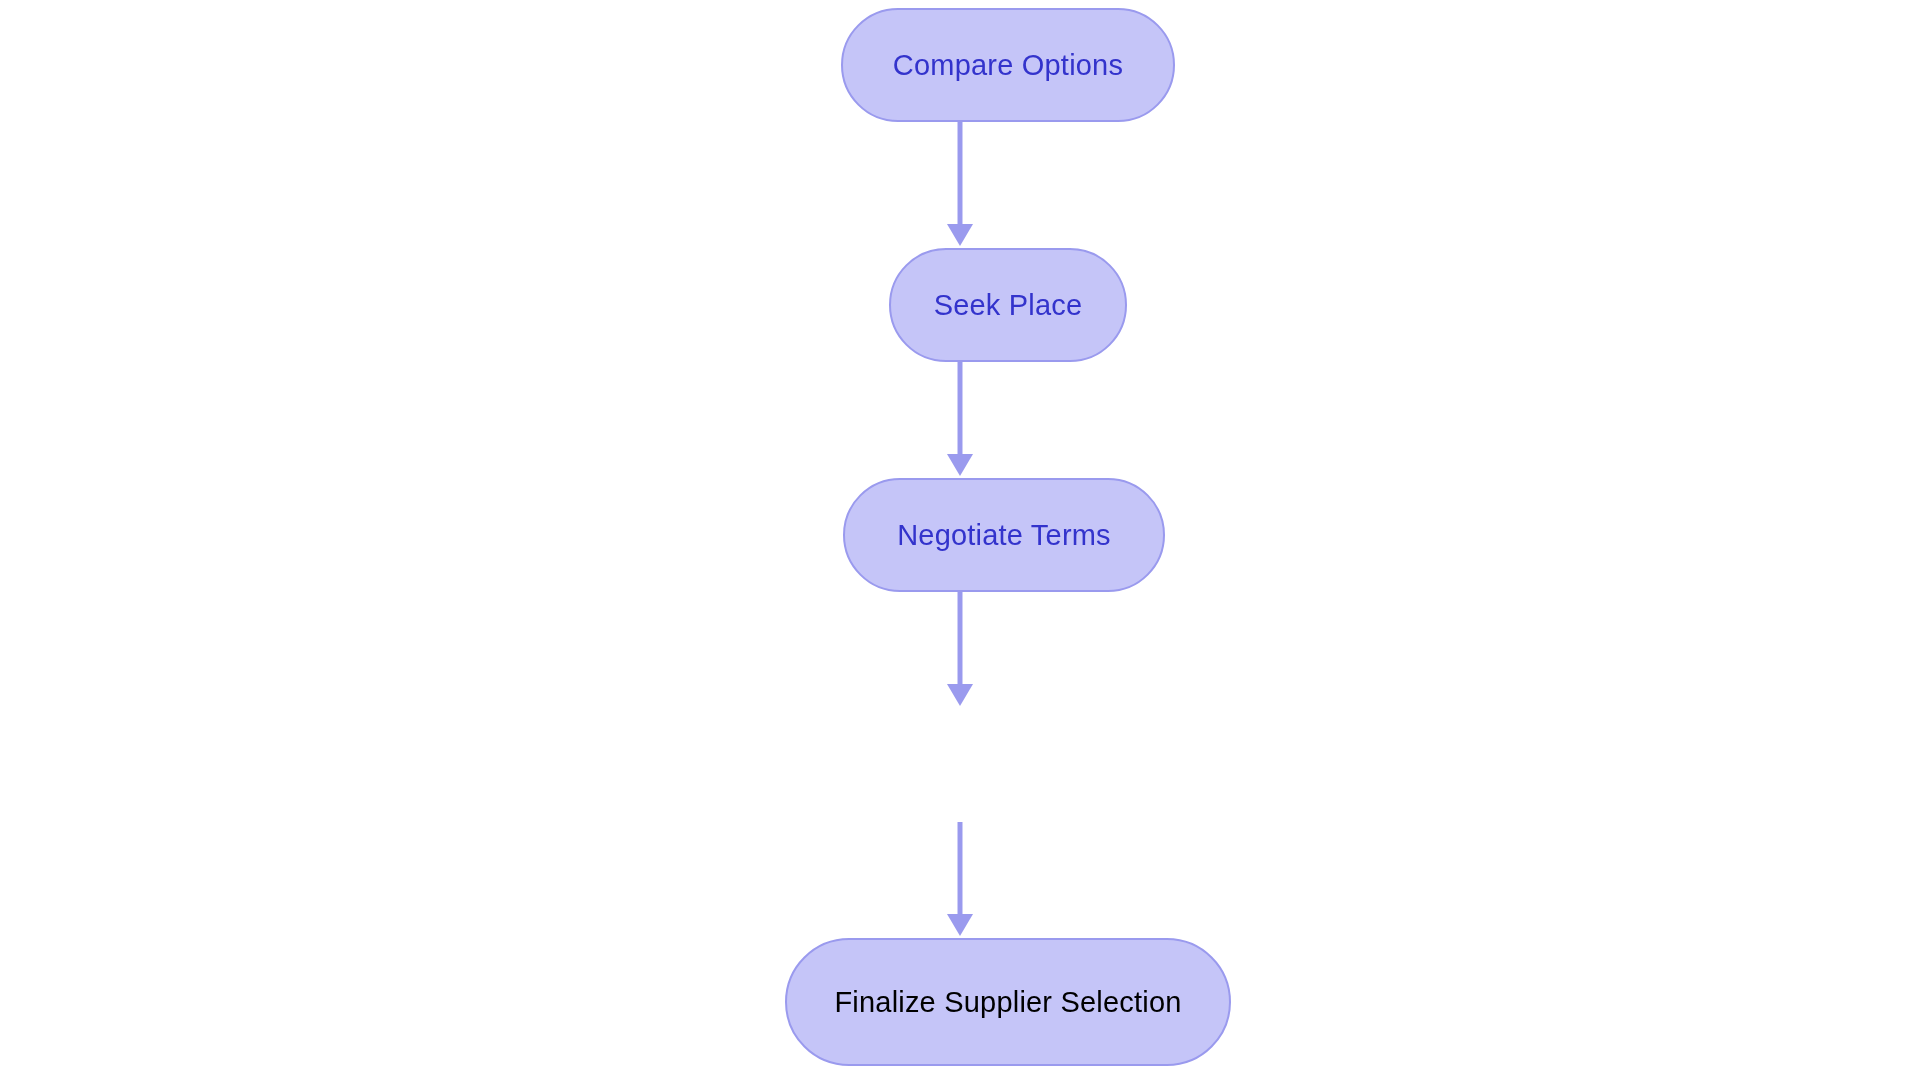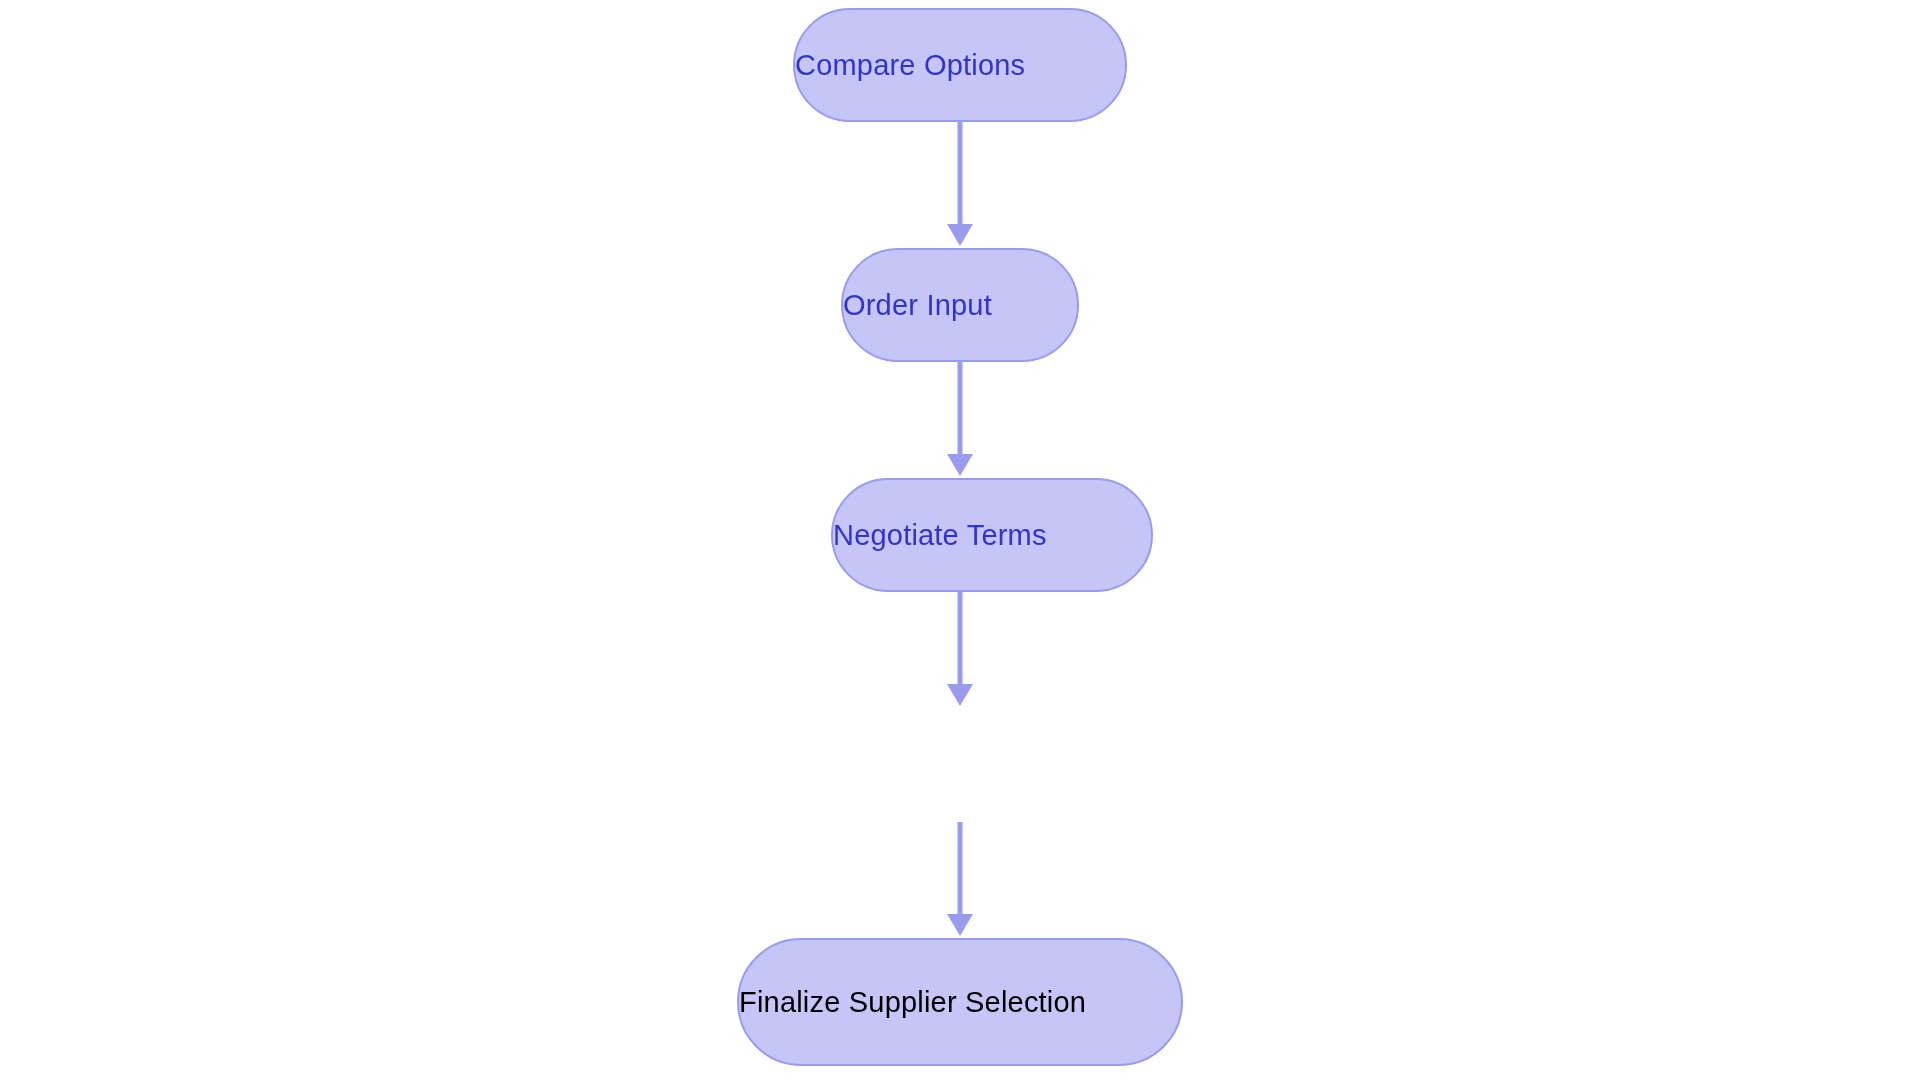--- a/index.html
+++ b/index.html
@@ -32,25 +32,26 @@
     top: 0;
     left: 0;
     width: 1920px;
     height: 1083px;
   }
   .flow-node {
     position: absolute;
     box-sizing: border-box;
     display: flex;
     align-items: center;
-    justify-content: flex-start;
+    justify-content: center;
     background: #c5c5f8;
     border: 2px solid #9a9aee;
     border-radius: 999px;
     transform: translateX(-50%);
+    margin-left: 48px;
   }
   .flow-node .node-label {
     font-family: "Liberation Sans", sans-serif;
     font-size: 29px;
     font-weight: 400;
     color: #3333cc;
     white-space: nowrap;
     letter-spacing: 0.2px;
     line-height: 1;
   }
@@ -73,24 +74,24 @@
       </g>
   </svg>
 
   <div class="node-layer">
 
     <div class="flow-node" style="left: 960px; top: 8px; width: 334px; height: 114px; background: rgb(197, 197, 248); border-color: rgb(154, 154, 238);">
       <span class="node-label" style="color: rgb(51, 51, 204);">Compare Options</span>
     </div>
 
     <div class="flow-node" style="left: 960px; top: 248px; width: 238px; height: 114px; background: rgb(197, 197, 248); border-color: rgb(154, 154, 238);">
-      <span class="node-label" style="color: rgb(51, 51, 204);">Order Input</span>
+      <span class="node-label" style="color: rgb(51, 51, 204);">Seek Place</span>
     </div>
 
-    <div class="flow-node" style="left: 992px; top: 478px; width: 322px; height: 114px; background: rgb(197, 197, 248); border-color: rgb(154, 154, 238);">
+    <div class="flow-node" style="left: 956px; top: 478px; width: 322px; height: 114px; background: rgb(197, 197, 248); border-color: rgb(154, 154, 238);">
       <span class="node-label" style="color: rgb(51, 51, 204);">Negotiate Terms</span>
     </div>
 
 
     <div class="flow-node" style="left: 960px; top: 938px; width: 446px; height: 128px; background: rgb(197, 197, 248); border-color: rgb(154, 154, 238);">
       <span class="node-label" style="color: #000000;">Finalize Supplier Selection</span>
     </div>
 
   </div>
 </div>

